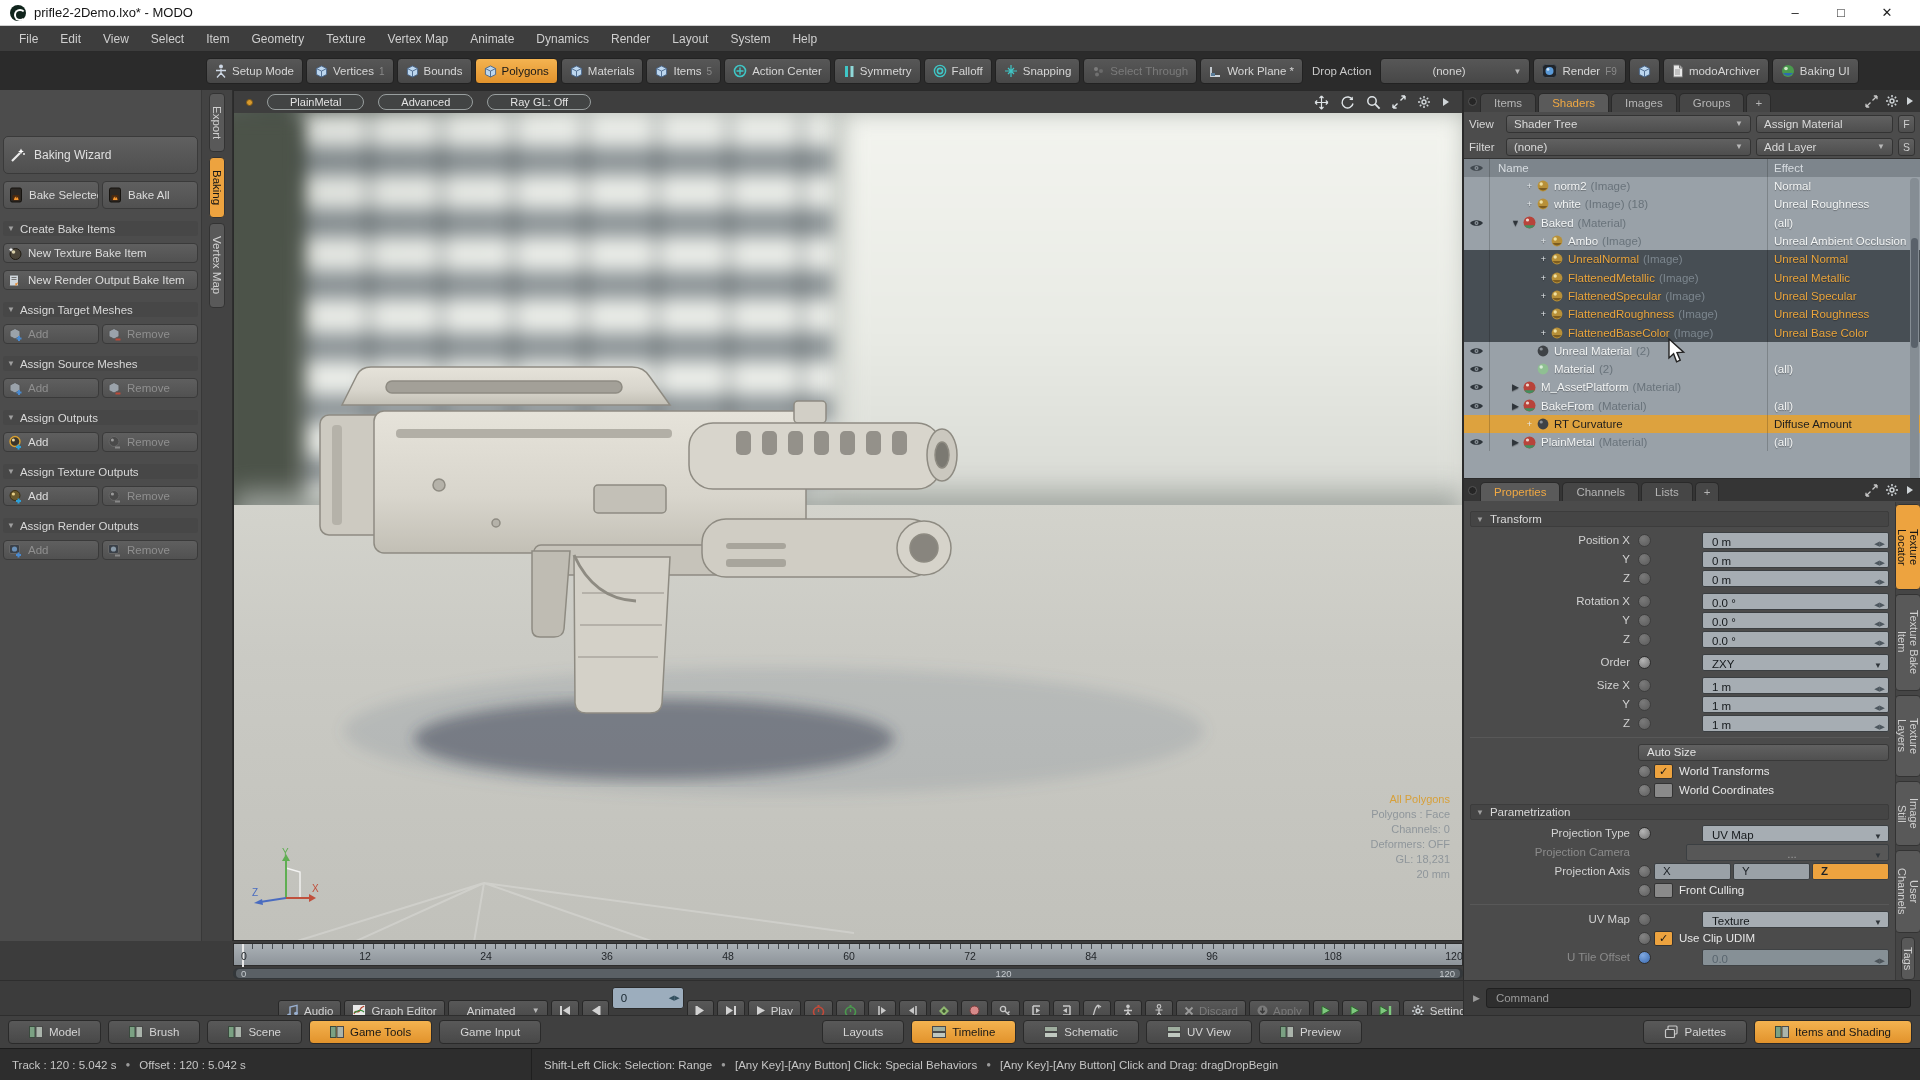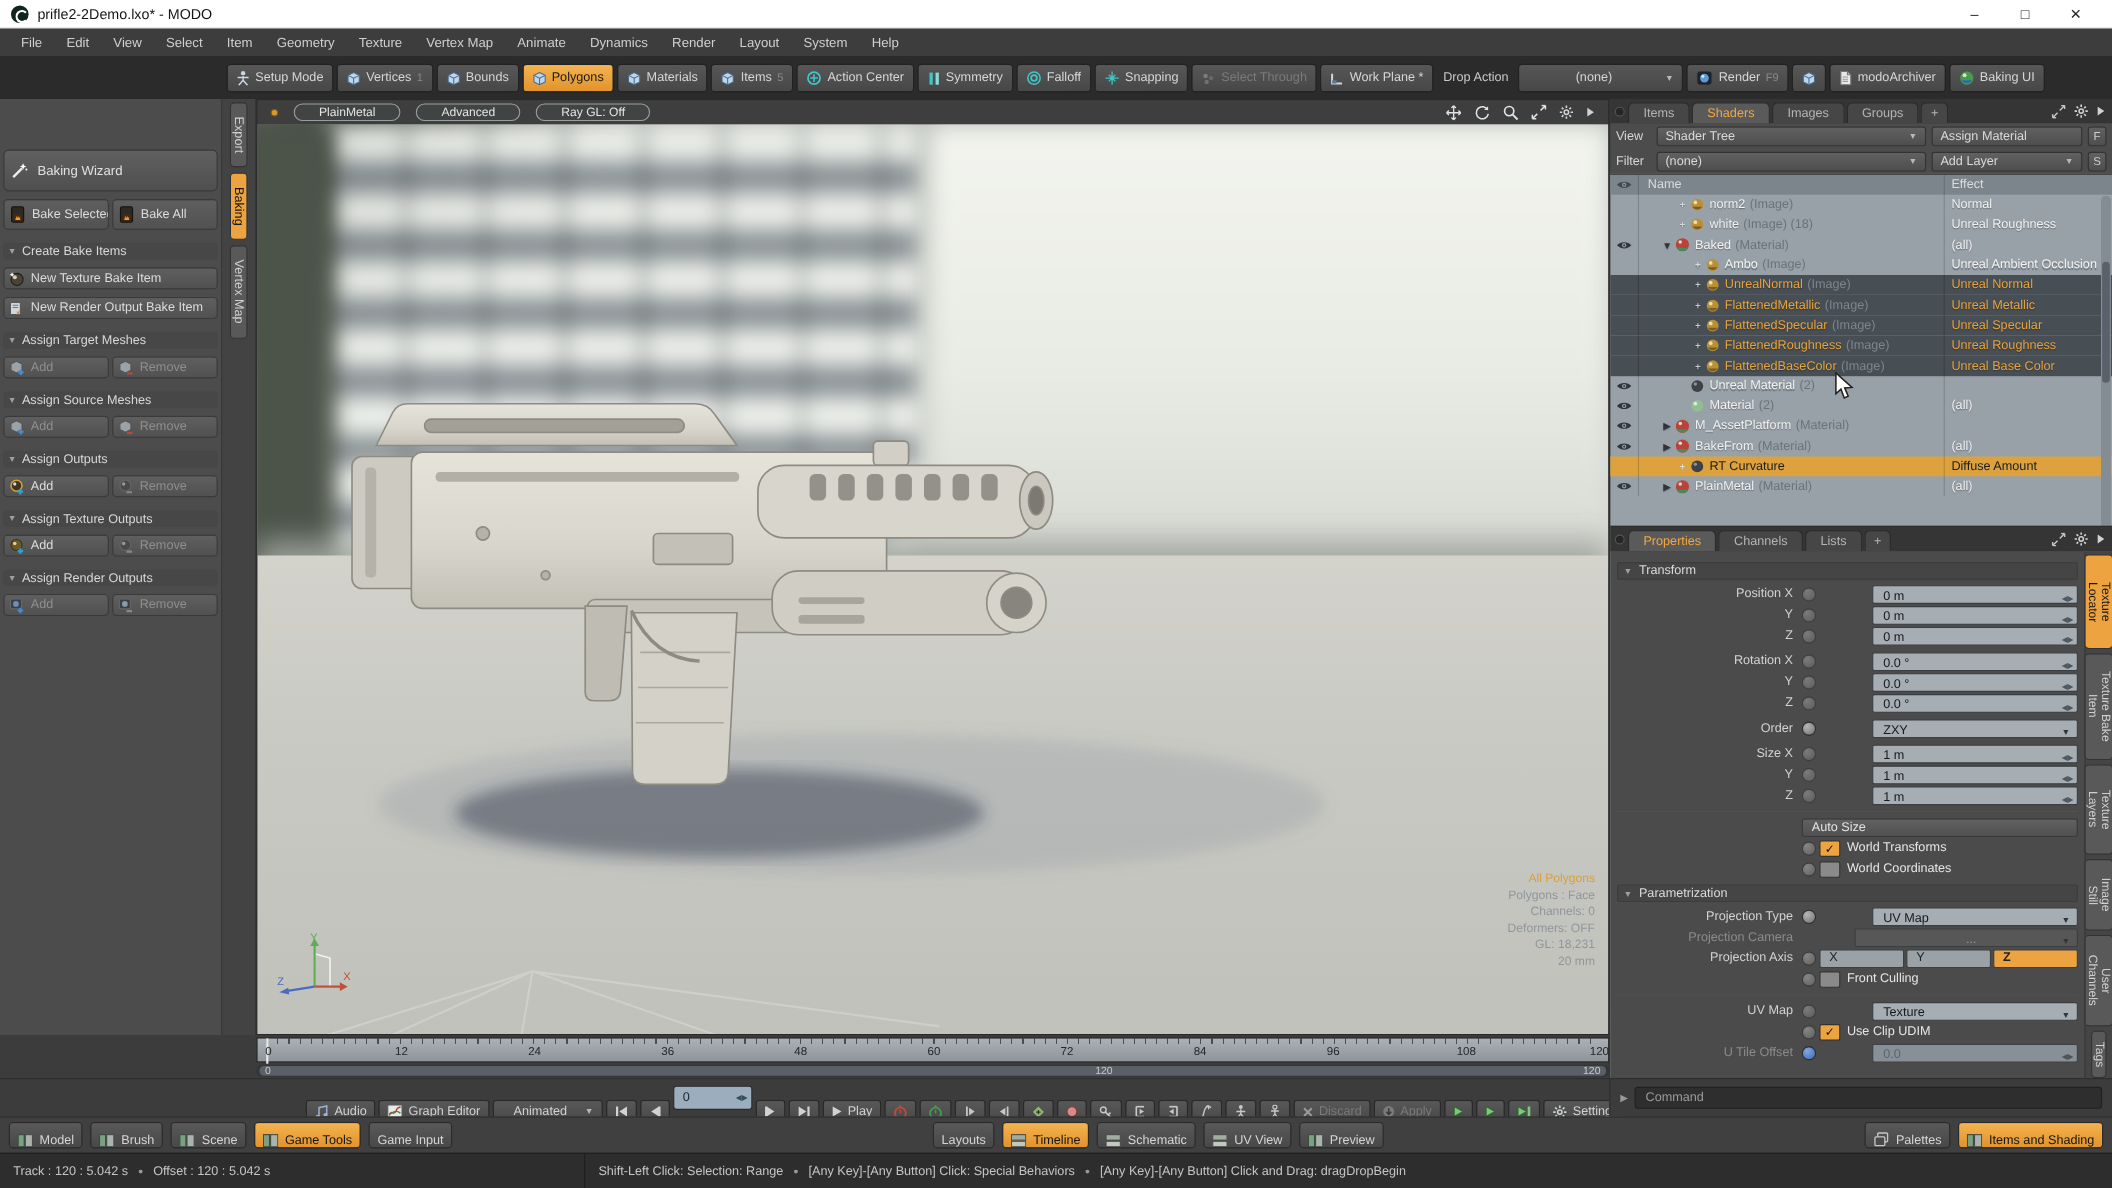--- a/index.html
+++ b/index.html
@@ -123,21 +123,21 @@
   .tr-btn.disabled{color:#7a7a7a;}
   .tr-dd{width:100px;justify-content:space-between;text-align:right;}
   .framefield{width:72px;height:22px;background:#9cadbd;border:1px solid #2b2b2b;border-radius:3px;color:#17262f;font-size:11.5px;display:flex;align-items:center;padding:0 8px;position:relative;flex:0 0 auto;}
   .commandbar{position:absolute;left:1463px;top:980px;width:457px;height:35px;background:#3c3c3c;display:flex;align-items:center;gap:6px;padding:0 9px;border-top:1px solid #2e2e2e;border-left:1px solid #2e2e2e;}
   .cmd-prompt{color:#9a9a9a;font-size:9px;}
   .cmd-field{flex:1;height:20px;background:#2e2e2e;border:1px solid #202020;border-radius:3px;color:#9b9b9b;font-size:11.5px;display:flex;align-items:center;padding:0 9px;}
 
   
   .layouttabs{position:absolute;left:0;top:1015px;width:1920px;height:33px;background:#404040;display:flex;align-items:center;justify-content:space-between;padding:0 8px;border-top:1px solid #2e2e2e;}
   .lt-group{display:flex;gap:7px;}
-  .lt-btn{height:24px;background:linear-gradient(#595959,#484848);border:1px solid #2a2a2a;border-radius:4px;color:#d5d5d5;font-size:11.5px;display:flex;align-items:flex-end;gap:6px;padding:0 7px;white-space:nowrap;}
+  .lt-btn{height:24px;background:linear-gradient(#595959,#484848);border:1px solid #2a2a2a;border-radius:4px;color:#d5d5d5;font-size:11.5px;display:flex;align-items:center;gap:6px;padding:0 20px;white-space:nowrap;}
   .lt-btn.active{background:linear-gradient(#f4b350,#e2932c);color:#161616;}
   .statusbar{position:absolute;left:0;top:1048px;width:1920px;height:32px;background:#2d2d2d;border-top:1px solid #1d1d1d;display:flex;align-items:center;font-size:11.5px;color:#c5c5c5;}
   .st-left{width:532px;height:100%;display:flex;align-items:center;gap:9px;padding-left:12px;border-right:1px solid #1f1f1f;flex:0 0 auto;}
   .st-right{display:flex;align-items:center;gap:9px;padding-left:12px;overflow:hidden;white-space:nowrap;}
   .st-dot{color:#9a9a9a;font-size:8px;}
   .cursor{position:absolute;z-index:60;}
 </style>
 </head>
 <body>
 

